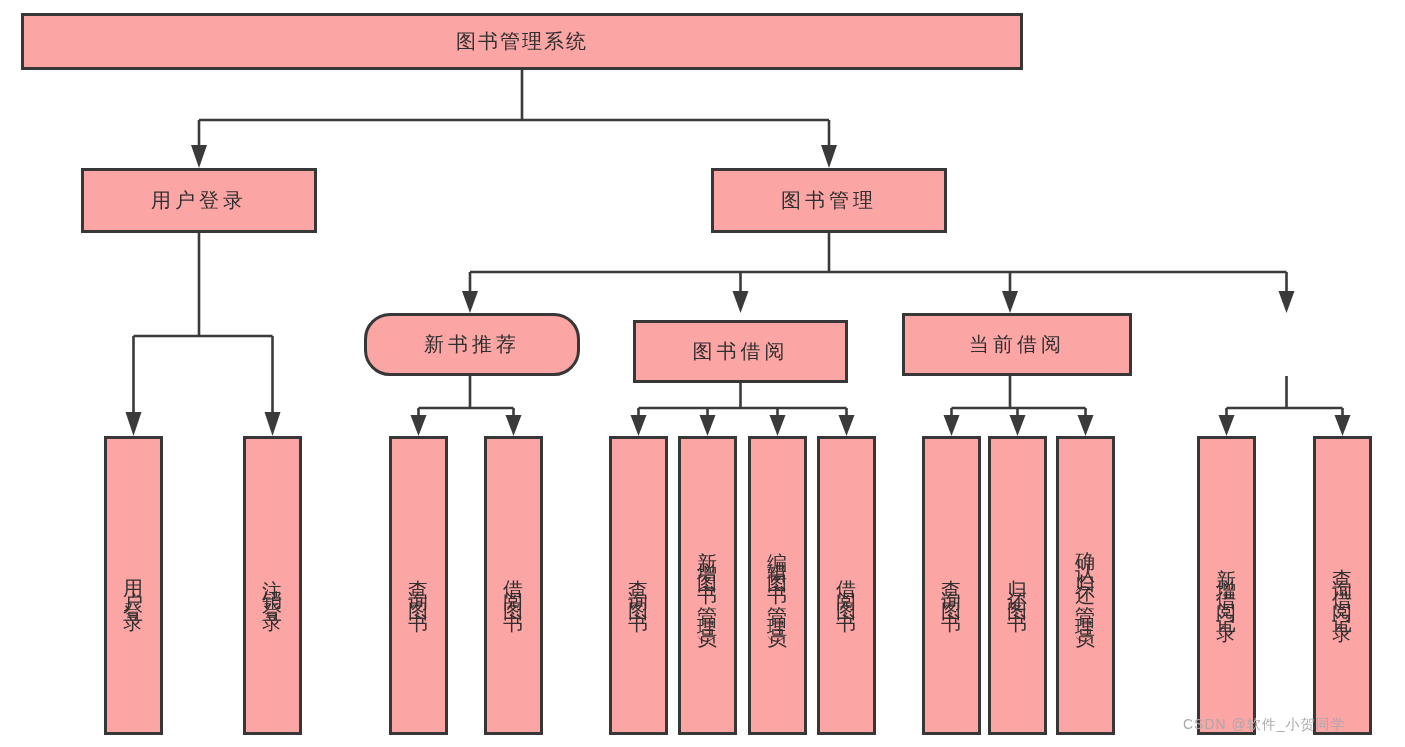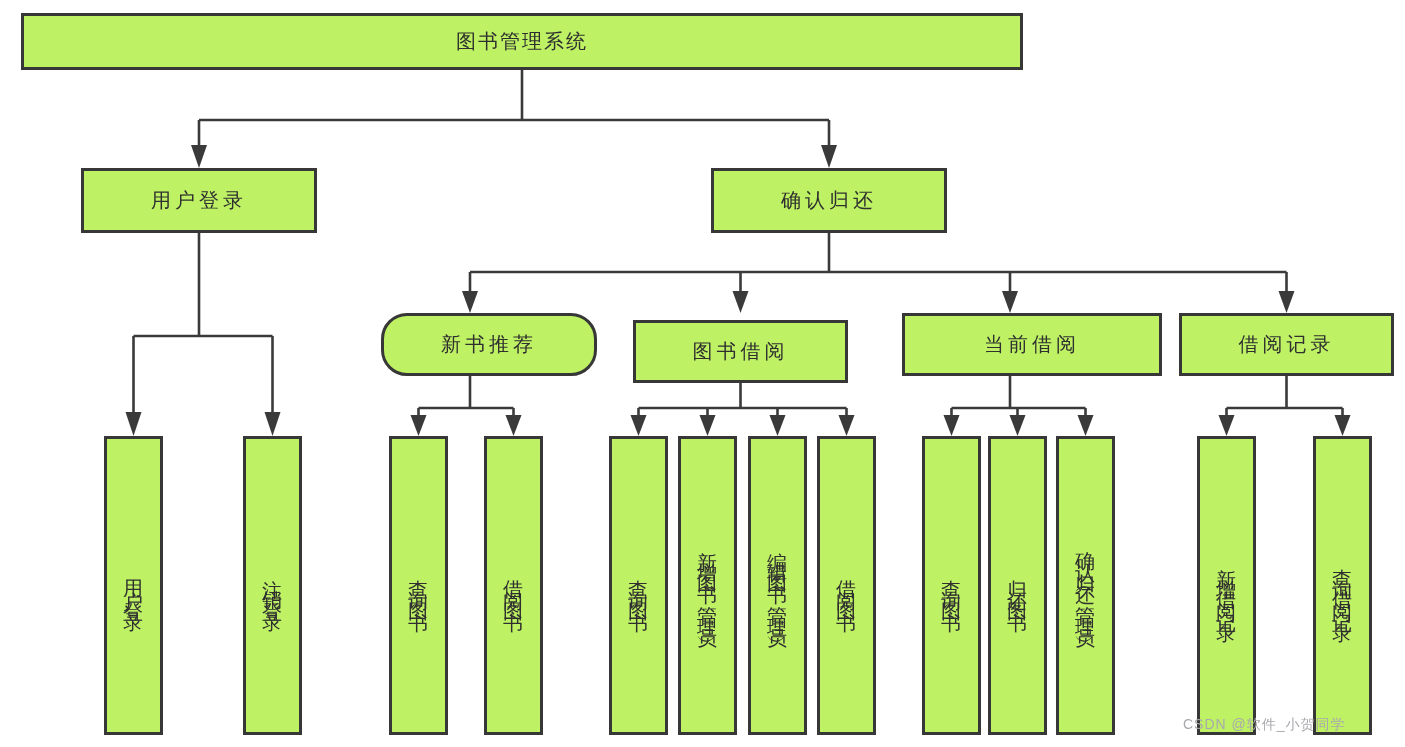--- a/index.html
+++ b/index.html
@@ -2,36 +2,36 @@
 <html><head>
 <meta charset="utf-8">
 <style>
   html,body{margin:0;padding:0;background:#ffffff;}
   .canvas{
     position:relative;width:1405px;height:747px;background:#ffffff;overflow:hidden;
     font-family:"Liberation Sans","DejaVu Sans",sans-serif;color:#2f2f2f;
   }
   svg.connectors{position:absolute;left:0;top:0;width:1405px;height:747px;}
   .box{
-    position:absolute;background:#bef264;border:3px solid #373737;
+    position:absolute;background:#fca5a5;border:3px solid #373737;
     display:flex;align-items:center;justify-content:center;box-sizing:border-box;
   }
   .hlabel{font-size:20px;letter-spacing:4px;white-space:nowrap;}
   .title-label{font-size:20px;letter-spacing:2px;white-space:nowrap;}
   .leaf .vlabel{
     writing-mode:vertical-rl;text-orientation:mixed;
     font-size:20px;letter-spacing:11px;line-height:1;white-space:nowrap;
   }
   
   .n-root{left:21px;top:13px;width:1002px;height:57px;}
   .n-l2a{left:81px;top:168px;width:236px;height:65px;}
   .n-l2b{left:711px;top:168px;width:236px;height:65px;}
-  .n-l3a{left:381px;top:313px;width:216px;height:63px;border-radius:26px;}
+  .n-l3a{left:364px;top:313px;width:216px;height:63px;border-radius:26px;}
   .n-l3b{left:633px;top:313px;width:215px;height:63px;margin-top:7px;}
-  .n-l3c{left:902px;top:313px;width:260px;height:63px;}
+  .n-l3c{left:902px;top:313px;width:230px;height:63px;}
   .n-l3d{left:1179px;top:313px;width:215px;height:63px;}
   .leaf{top:436px;width:59px;height:299px;}
   .lf0{left:104px;}  .lf1{left:243px;}
   .lf2{left:389px;}  .lf3{left:484px;}
   .lf4{left:609px;}  .lf5{left:678px;}  .lf6{left:748px;}  .lf7{left:817px;}
   .lf8{left:922px;}  .lf9{left:988px;}  .lf10{left:1056px;}
   .lf11{left:1197px;} .lf12{left:1313px;}
   .watermark{
     position:absolute;left:1183px;top:716px;font-size:14px;letter-spacing:1px;
     color:#a9a9ad;white-space:nowrap;
@@ -113,34 +113,31 @@
   </svg>
 
   <div class="box n-root">
     <span class="title-label">图书管理系统</span>
   </div>
 
   <div class="box n-l2a">
     <span class="hlabel">用户登录</span>
   </div>
   <div class="box n-l2b">
-    <span class="hlabel">确认归还</span>
+    <span class="hlabel">图书管理</span>
   </div>
 
   <div class="box n-l3a">
     <span class="hlabel">新书推荐</span>
   </div>
   <div class="box n-l3b">
     <span class="hlabel">图书借阅</span>
   </div>
   <div class="box n-l3c">
     <span class="hlabel">当前借阅</span>
-  </div>
-  <div class="box n-l3d">
-    <span class="hlabel">借阅记录</span>
   </div>
 
   <div class="box leaf lf0">
     <span class="vlabel">用户登录</span>
   </div>
   <div class="box leaf lf1">
     <span class="vlabel">注销登录</span>
   </div>
   <div class="box leaf lf2">
     <span class="vlabel">查询图书</span>

